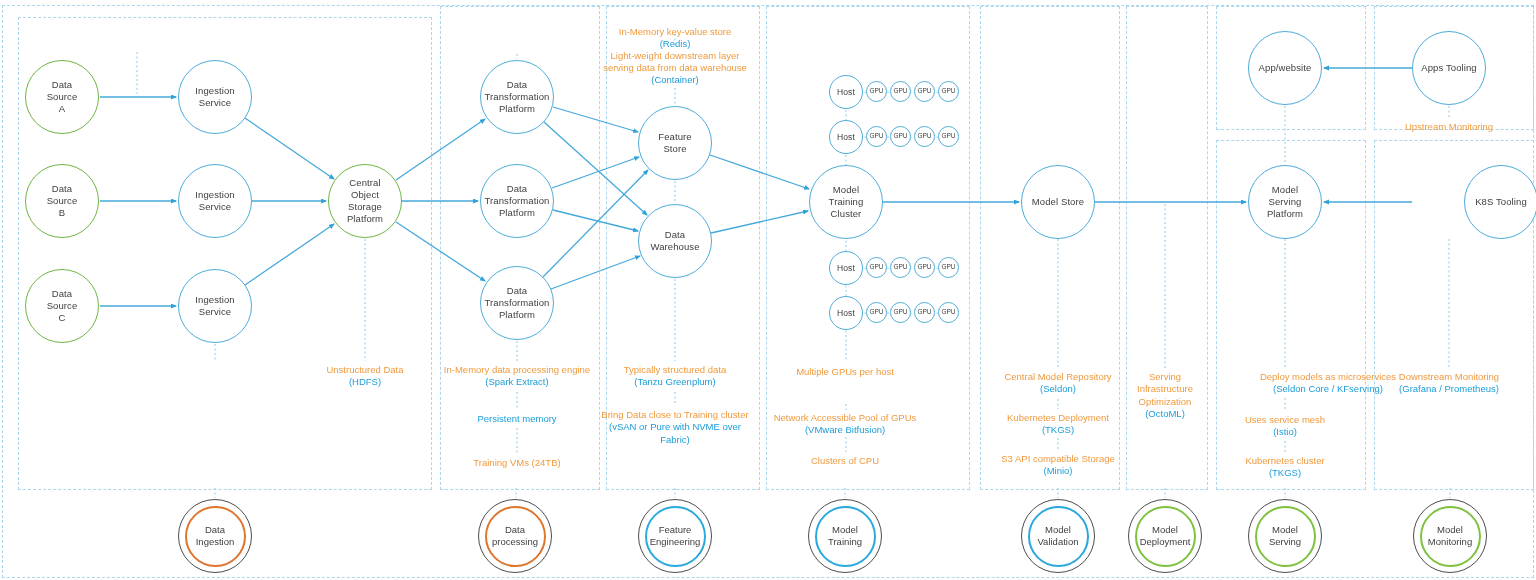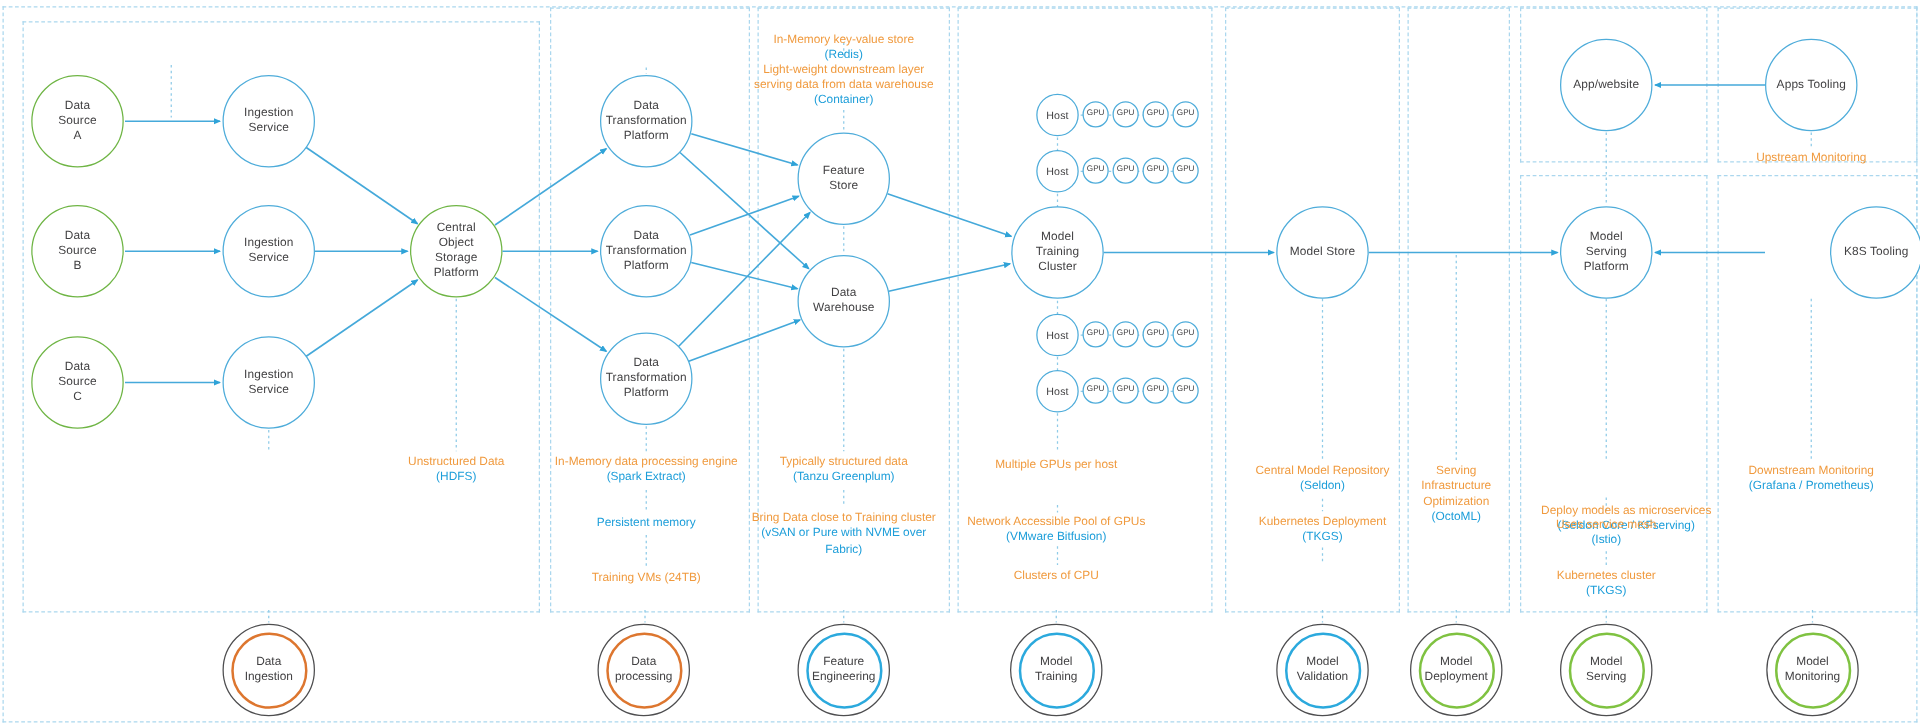--- a/index.html
+++ b/index.html
@@ -282,27 +282,31 @@
     <div class="o">Clusters of CPU</div>
     </div>
   <div class="note" style="left:958px;top:371px;">
     <div class="o">Central Model Repository</div>
     <div class="b">(Seldon)</div>
     </div>
   <div class="note" style="left:958px;top:412px;">
     <div class="o">Kubernetes Deployment</div>
     <div class="b">(TKGS)</div>
     </div>
+  <div class="note" style="left:958px;top:453px;">
+    <div class="o">S3 API compatible Storage</div>
+    <div class="b">(Minio)</div>
+    </div>
   <div class="note" style="left:1065px;top:371px;">
     <div class="o">Serving
 Infrastructure
 Optimization</div>
     <div class="b">(OctoML)</div>
     </div>
-  <div class="note" style="left:1201px;top:371px;margin-top:32px;">
+  <div class="note" style="left:1228px;top:371px;">
     <div class="o">Deploy models as microservices</div>
     <div class="b">(Seldon Core / KFserving)</div>
     </div>
   <div class="note" style="left:1185px;top:414px;">
     <div class="o">Uses service mesh</div>
     <div class="b">(Istio)</div>
     </div>
   <div class="note" style="left:1185px;top:455px;">
     <div class="o">Kubernetes cluster</div>
     <div class="b">(TKGS)</div>

